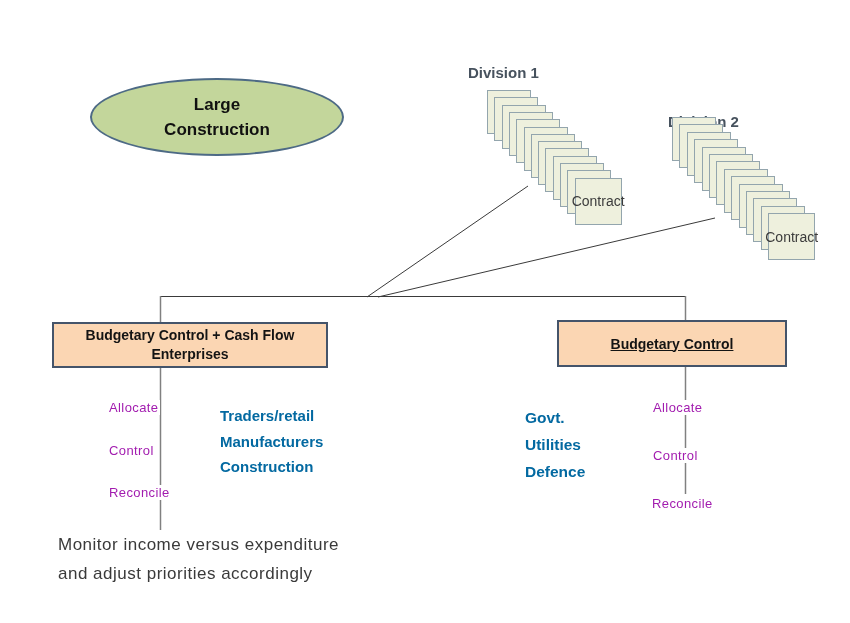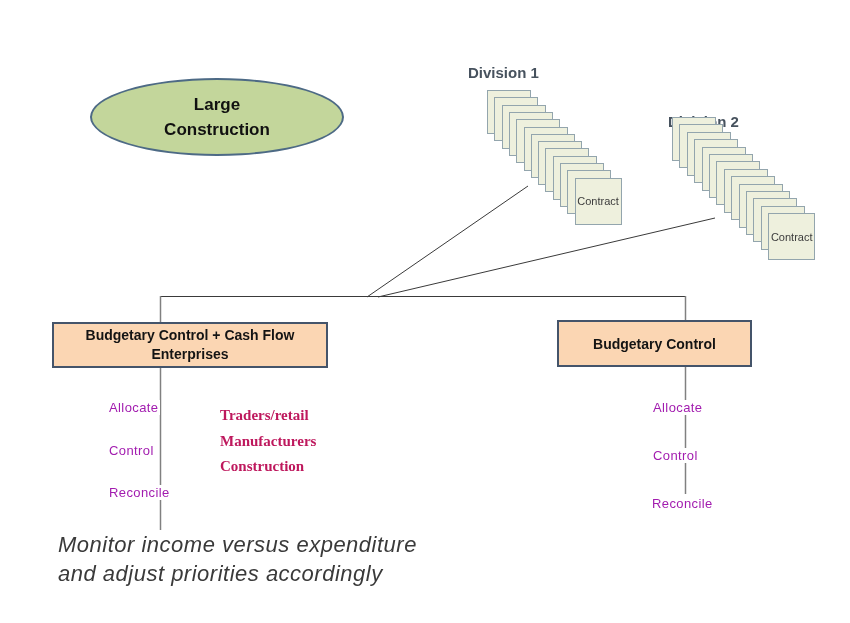--- a/index.html
+++ b/index.html
@@ -21,45 +21,45 @@
   }
   .ellipse .t{font-weight:bold;font-size:17px;line-height:25px;color:#111;}
 
   .box{
     position:absolute;background:var(--box-fill,#fbd6b3);
     border:2px solid var(--box-border,#44546a);
     display:flex;flex-direction:column;align-items:center;justify-content:center;
     text-align:center;font-weight:bold;color:#141414;box-sizing:border-box;
   }
   .box-left{left:52px;top:322px;width:276px;height:46px;font-size:14px;line-height:19px;}
-  .box-right{left:557px;top:320px;width:195px;height:47px;font-size:14px;}
+  .box-right{left:557px;top:320px;width:230px;height:47px;font-size:14px;text-decoration:underline;}
 
   .divlabel{position:absolute;font-size:15px;font-weight:bold;color:#47525e;}
   .stack{position:absolute;}
   .card{
     position:absolute;width:44px;height:44px;box-sizing:border-box;
     background:var(--card-fill,#eef0dd);border:1px solid var(--card-border,#93a5ad);
   }
   .card.contract{
     width:47px;height:47px;display:flex;align-items:center;justify-content:center;
-    font-size:11px;color:#3c3c3c;
+    font-size:14px;color:#3c3c3c;
   }
 
   .step{
     position:absolute;font-size:13px;letter-spacing:0.4px;color:#a21caf;
     background:#ffffff;padding:0 2px;white-space:nowrap;
   }
   .sectors{
-    position:absolute;font-weight:bold;color:#be185d;white-space:nowrap;font-family:Liberation Serif, serif;
+    position:absolute;font-weight:bold;color:#0369a1;white-space:nowrap;
   }
   .sectors-left{left:220px;top:403px;font-size:15px;line-height:25.5px;}
   .sectors-right{left:525px;top:404px;font-size:15.5px;line-height:27px;}
   .note{
-    position:absolute;left:58px;top:530px;font-size:22px;letter-spacing:0.5px;
-    line-height:29px;color:#3a3a3a;white-space:nowrap;font-style:italic;
+    position:absolute;left:58px;top:530px;font-size:17px;letter-spacing:0.5px;
+    line-height:29px;color:#3a3a3a;white-space:nowrap;
   }
 </style>
 </head>
 <body>
 
 <div class="canvas">
 
   <svg class="lines" viewBox="0 0 850 623">
     <line class="black" x1="160.5" y1="296.5" x2="685.5" y2="296.5"></line>
     <line class="black" x1="367" y1="297" x2="528" y2="186"></line>
@@ -125,19 +125,24 @@
   <div class="step" style="left:651px;top:400px;">Allocate</div>
   <div class="step" style="left:651px;top:448px;">Control</div>
   <div class="step" style="left:650px;top:496px;">Reconcile</div>
 
   <div class="sectors sectors-left">
     <div>Traders/retail</div>
     <div>Manufacturers</div>
     <div>Construction</div>
   </div>
 
+  <div class="sectors sectors-right">
+    <div>Govt.</div>
+    <div>Utilities</div>
+    <div>Defence</div>
+  </div>
 
   <div class="note">
     <div>Monitor income versus expenditure</div>
     <div>and adjust priorities accordingly</div>
   </div>
 
 </div>
 
 </body></html>

